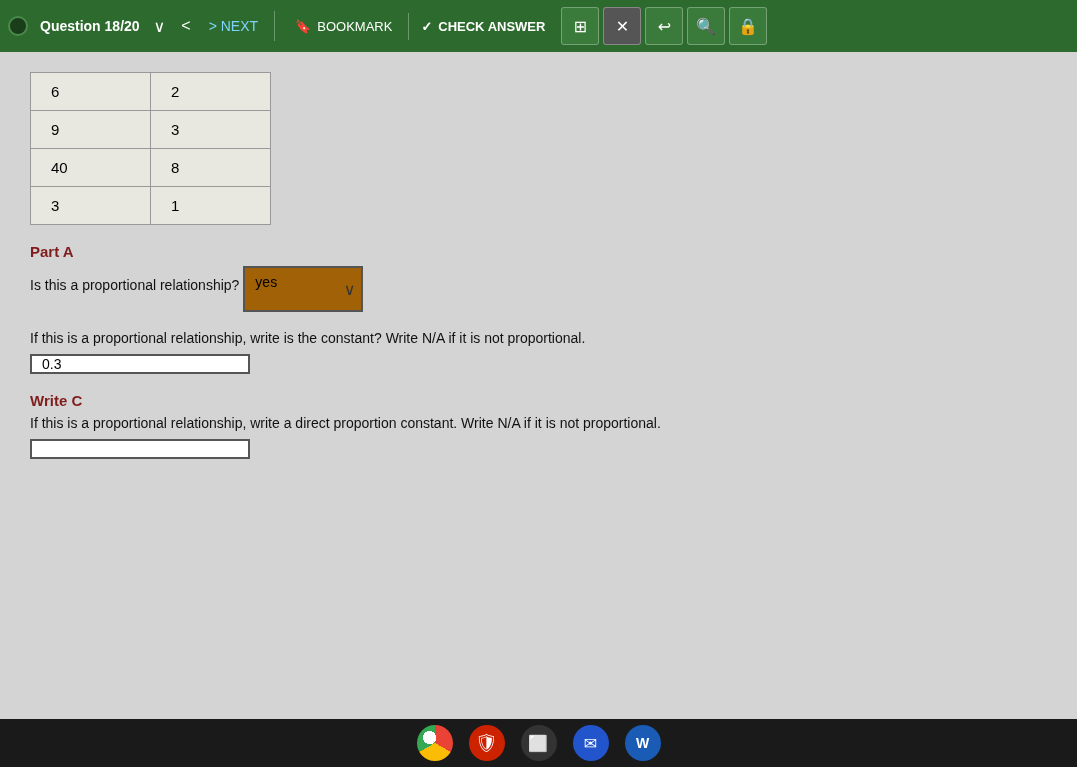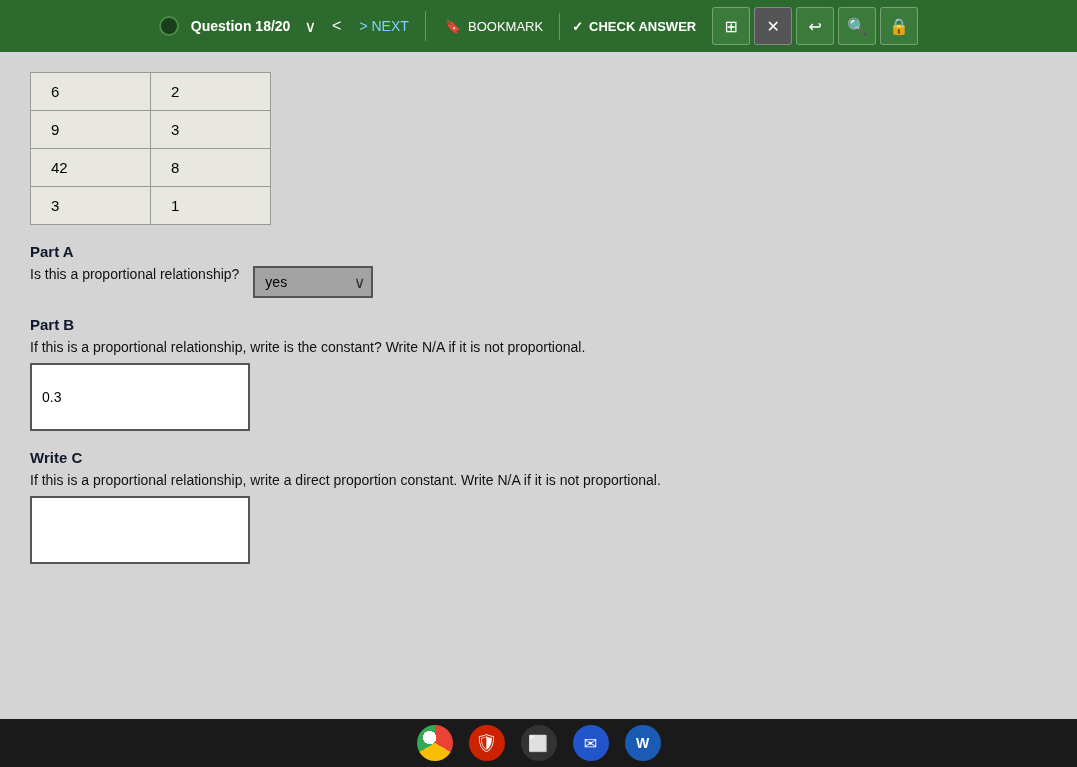--- a/index.html
+++ b/index.html
@@ -13,21 +13,20 @@
     }
 
     
     .toolbar {
       background: #2d6a2d;
       height: 52px;
       display: flex;
       align-items: center;
       padding: 0 8px;
       gap: 4px;
-      justify-content: center;
     }
     .toolbar-circle {
       width: 20px; height: 20px;
       border-radius: 50%;
       background: #1a3d1a;
       border: 2px solid #4a8a4a;
     }
     .question-label {
       color: white;
       font-size: 14px;
@@ -105,72 +104,71 @@
       padding: 10px 20px;
       font-size: 15px;
       min-width: 120px;
     }
 
     
     .part-label {
       font-weight: bold;
       font-size: 15px;
       margin-bottom: 6px;
-      color: #0f172a;
+      color: #7f1d1d;
     }
     .part-text {
       font-size: 14px;
       color: #111;
       margin-bottom: 8px;
     }
     .part-section {
       margin-bottom: 18px;
     }
 
     
     .answer-select {
       border: 2px solid #555;
-      background: #a3a3a3;
-      padding: 6px 30px 6px 10px;
+      background: #a16207;
+      padding: 6px 30px 20px 10px;
       font-size: 14px;
       cursor: pointer;
       appearance: none;
       -webkit-appearance: none;
       min-width: 120px;
-      margin-left: 10px;
     }
     .select-wrapper {
       display: inline-block;
       position: relative;
     }
     .select-wrapper::after {
       content: '∨';
       position: absolute;
       right: 8px;
       top: 50%;
       transform: translateY(-50%);
       pointer-events: none;
       color: #333;
     }
 
     
     .answer-input {
       border: 2px solid #555;
       background: white;
-      padding: 24px 10px;
+      padding: 0 10px;
       font-size: 14px;
       width: 220px;
       display: block;
       margin-top: 6px;
     }
 
     
     .part-a-row {
       display: flex;
-      align-items: flex-start;
+      align-items: center;
       flex-wrap: wrap;
       gap: 4px;
     }
 
     
     .taskbar {
       position: fixed;
       bottom: 0;
       left: 0;
       width: 1077px;
@@ -225,21 +223,21 @@
     <tbody id="table-body">
     <tr>
           <td>6</td>
           <td>2</td>
         </tr>
         <tr>
           <td>9</td>
           <td>3</td>
         </tr>
         <tr>
-          <td>42</td>
+          <td>40</td>
           <td>8</td>
         </tr>
         <tr>
           <td>3</td>
           <td>1</td>
         </tr>
       </tbody>
   </table>
 
   <div class="part-section">
@@ -247,21 +245,20 @@
     <div class="part-a-row">
       <span class="part-text">Is this a proportional relationship?</span>
       <div class="select-wrapper">
         <select class="answer-select" id="partA-select">
         <option value="yes">yes</option><option value="no">no</option></select>
       </div>
     </div>
   </div>
 
   <div class="part-section">
-    <div class="part-label">Part B</div>
     <div class="part-text">If this is a proportional relationship, write is the constant? Write N/A if it is not proportional.</div>
     <input type="text" class="answer-input" id="partB-input" value="0.3" style="">
   </div>
 
   <div class="part-section">
     <div class="part-label">Write C</div>
     <div class="part-text">If this is a proportional relationship, write a direct proportion constant. Write N/A if it is not proportional.</div>
     <input type="text" class="answer-input" id="partC-input" style="">
   </div>
 

